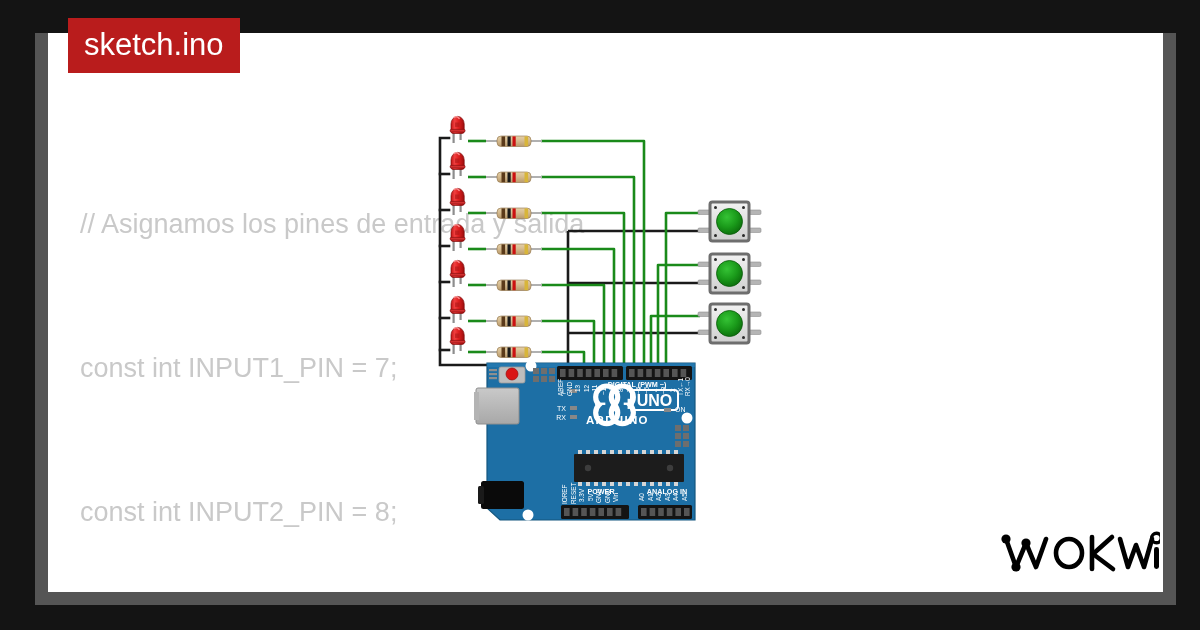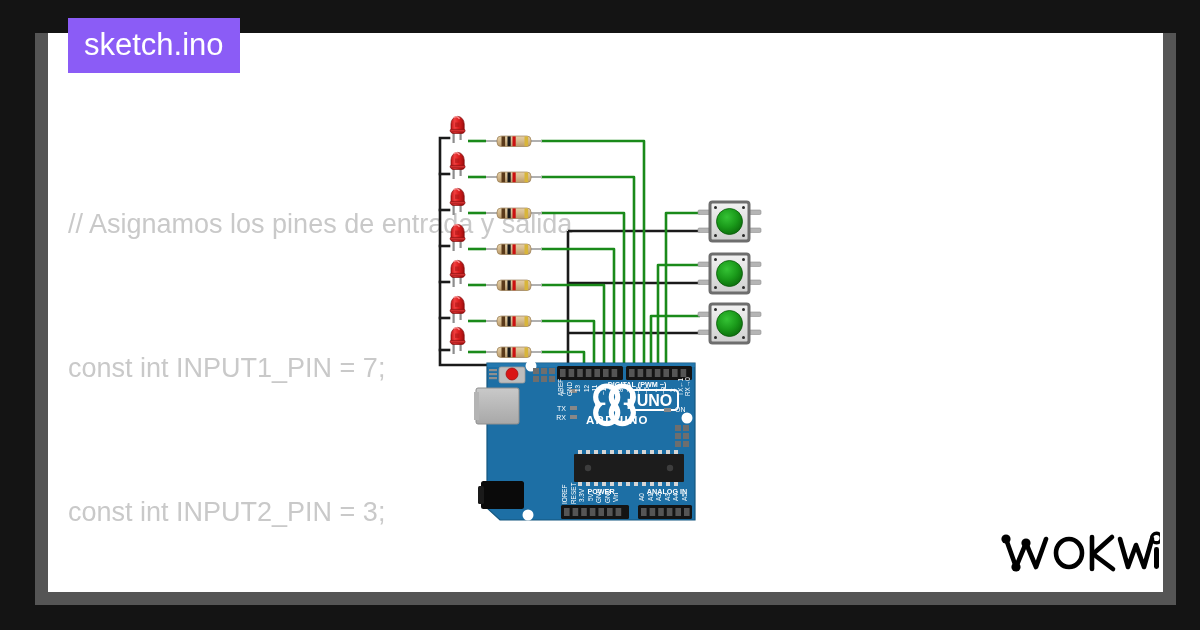--- a/index.html
+++ b/index.html
@@ -26,39 +26,39 @@
   }
   .panel {
     position: absolute; left: 48px; top: 33px;
     width: 1115px; height: 559px;
     background: #ffffff; overflow: hidden;
   }
 
   
   .title-tab {
     position: absolute; left: 68px; top: 18px;
-    background: #8b5cf6; color: #ffffff;
+    background: #b91c1c; color: #ffffff;
     font-size: 31px; line-height: 1;
     padding: 11px 16px 13px 16px;
     letter-spacing: 0px;
     white-space: nowrap;
     z-index: 30;
   }
 
   
   .code {
     position: absolute; left: 68px; top: 104px;
     z-index: 5;
     color: #c9c9c9;
     font-size: 27px;
     line-height: 48px;
     white-space: pre;
     font-family: "Liberation Sans", sans-serif;
   }
-  .code .ln { display: block; height: 48px; }
+  .code .ln { display: block; height: 48px; margin-left: 12px; }
 
   
   .circuit { position: absolute; left: 0; top: 0; width: 1200px; height: 630px; z-index: 12; }
 
   
   .wokwi { position: absolute; left: 1000px; top: 525px; z-index: 20; }
 </style>
 </head>
 <body>
 
@@ -66,21 +66,21 @@
 
   <div class="gray-edge-left"></div>
   <div class="gray-edge-right"></div>
   <div class="gray-edge-bottom"></div>
 
   <div class="panel"></div>
 
   <div class="code">
     <span class="ln">// Asignamos los pines de entrada y salida</span>
     <span class="ln">const int INPUT1_PIN = 7;</span>
-    <span class="ln">const int INPUT2_PIN = 3;</span>
+    <span class="ln">const int INPUT2_PIN = 8;</span>
     
     
     
     
     
     
     
     
   </div>
 

